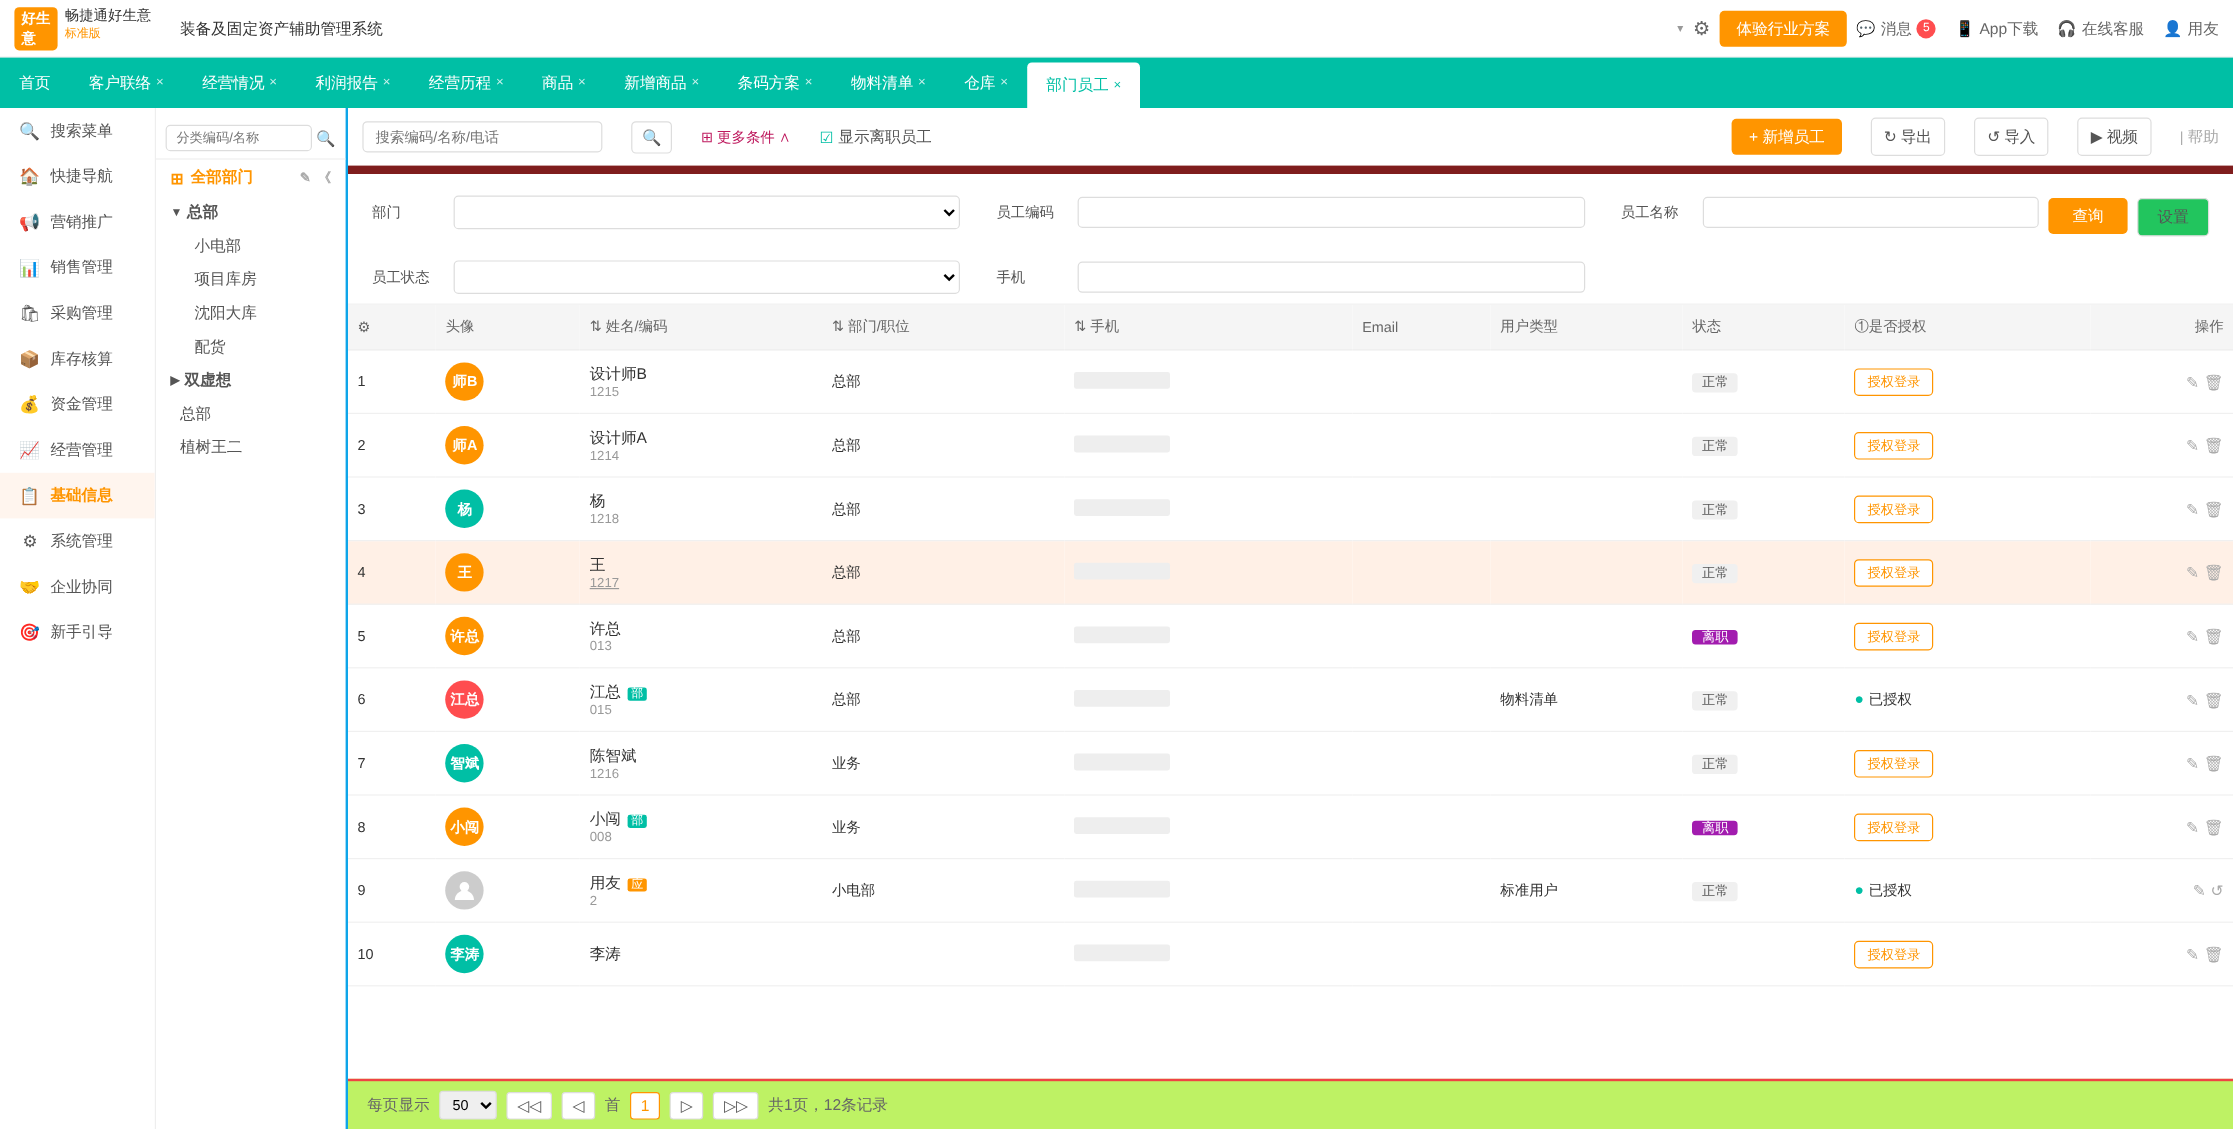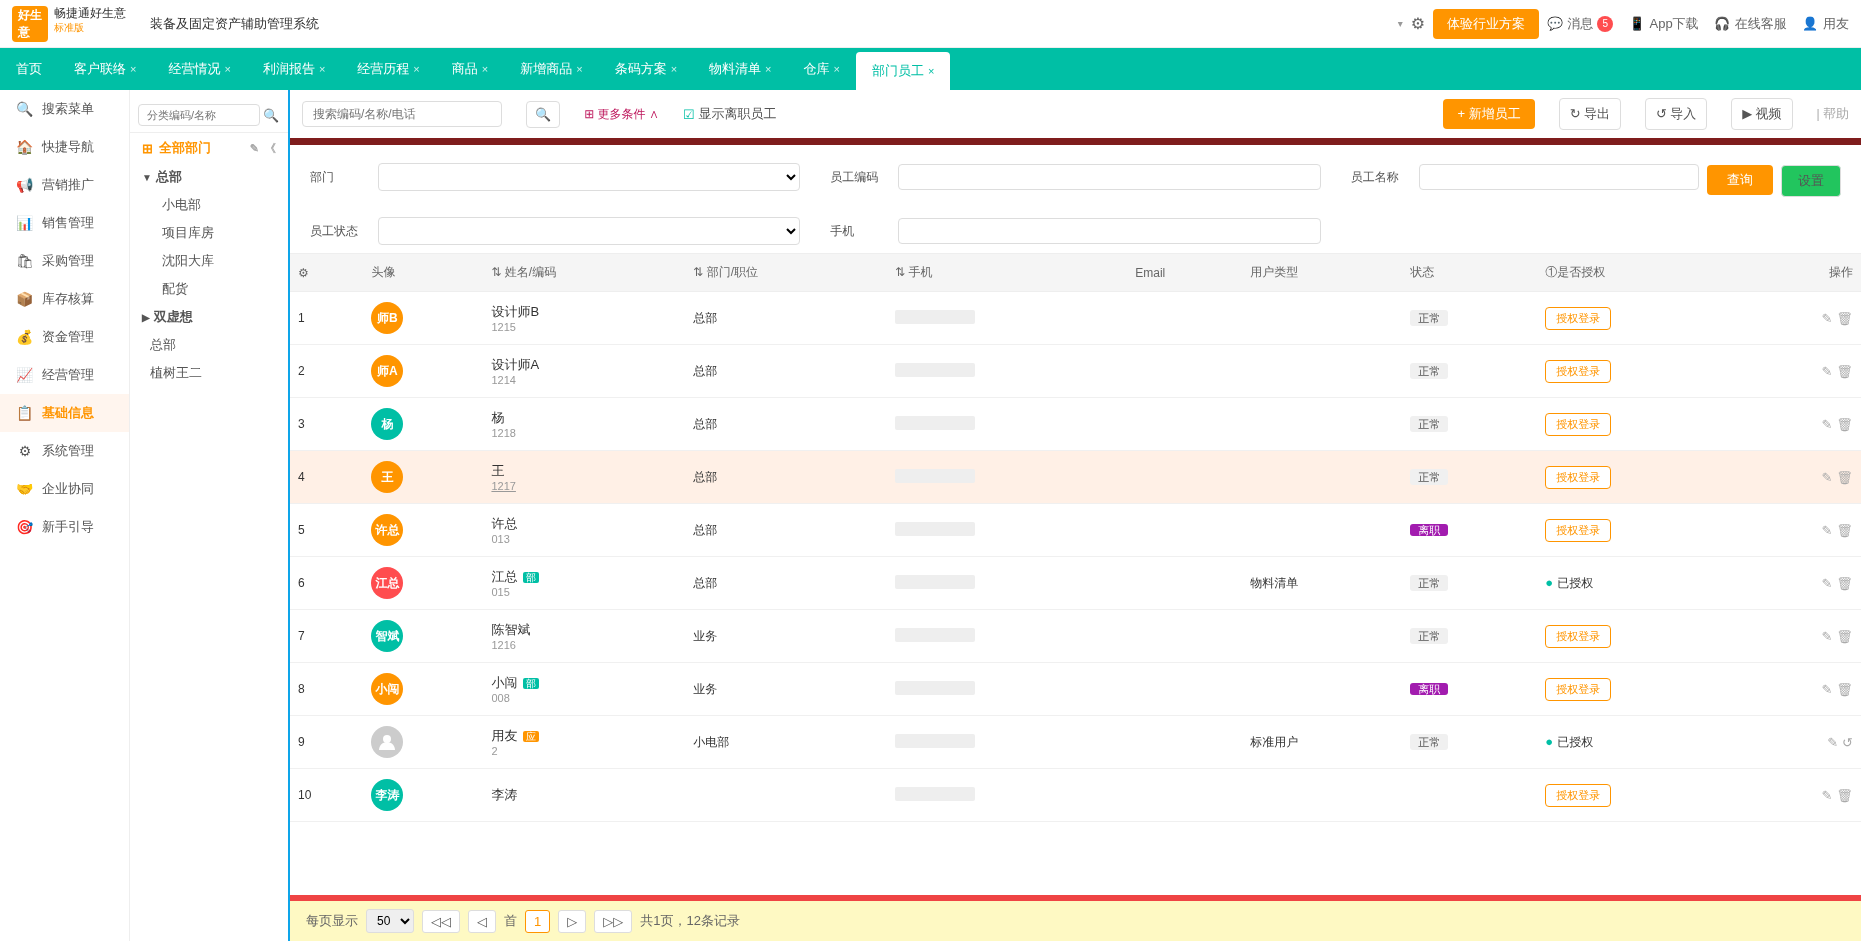--- a/index.html
+++ b/index.html
@@ -73,21 +73,21 @@
     .auth-btn { border: 1px solid #ff9500; color: #ff9500; background: #fff; border-radius: 4px; padding: 3px 10px; cursor: pointer; font-size: 11px; }
     .auth-done { color: #333; font-size: 12px; }
     .auth-dot { color: #00bfa5; margin-right: 4px; }
     .edit-icon { color: #aaa; cursor: pointer; margin-right: 4px; }
     .del-icon { color: #aaa; cursor: pointer; }
     .dept-badge { background: #00bfa5; color: #fff; border-radius: 2px; padding: 0 3px; font-size: 10px; margin-left: 2px; }
     .user-badge { background: #ff9500; color: #fff; border-radius: 2px; padding: 0 3px; font-size: 10px; margin-left: 2px; }
     .phone-blur { background: #eee; color: #eee; border-radius: 2px; width: 80px; height: 14px; display: inline-block; }
 
     
-    .table-footer { background: #fef9c3; border-top: 6px solid #ef4444; padding: 8px 16px; display: flex; align-items: center; gap: 8px; font-size: 12px; color: #666; }
+    .table-footer { background: #bef264; border-top: 2px solid #ef4444; padding: 8px 16px; display: flex; align-items: center; gap: 8px; font-size: 12px; color: #666; }
     .page-btn { border: 1px solid #ddd; background: #fff; border-radius: 3px; padding: 3px 8px; cursor: pointer; color: #555; }
     .page-current { border: 1px solid #ff9500; background: #fff; border-radius: 3px; padding: 3px 8px; color: #ff9500; }
     .page-size-select { border: 1px solid #ddd; border-radius: 3px; padding: 3px 6px; font-size: 12px; }
 
     
     .body-area { display: flex; flex: 1; overflow: hidden; }
     .right-section { display: flex; flex-direction: column; flex: 1; overflow: hidden; }
   </style>
 </head>
 <body>

